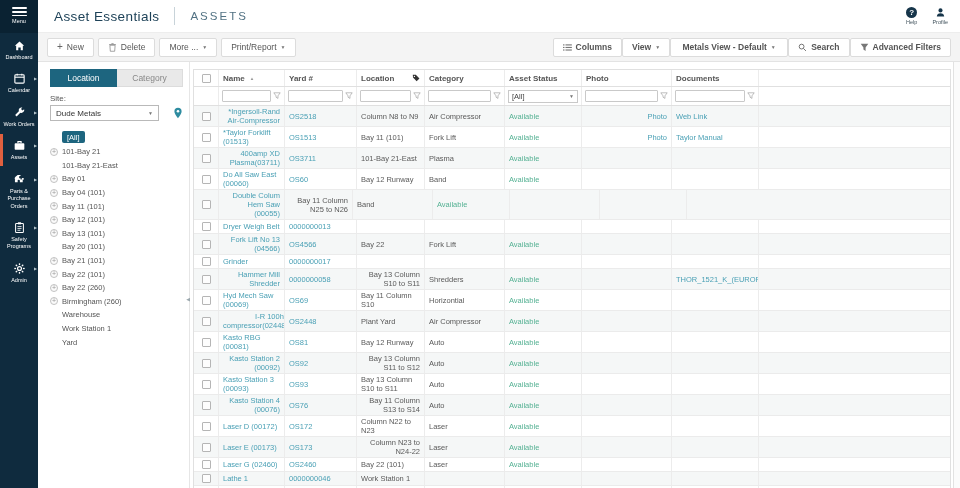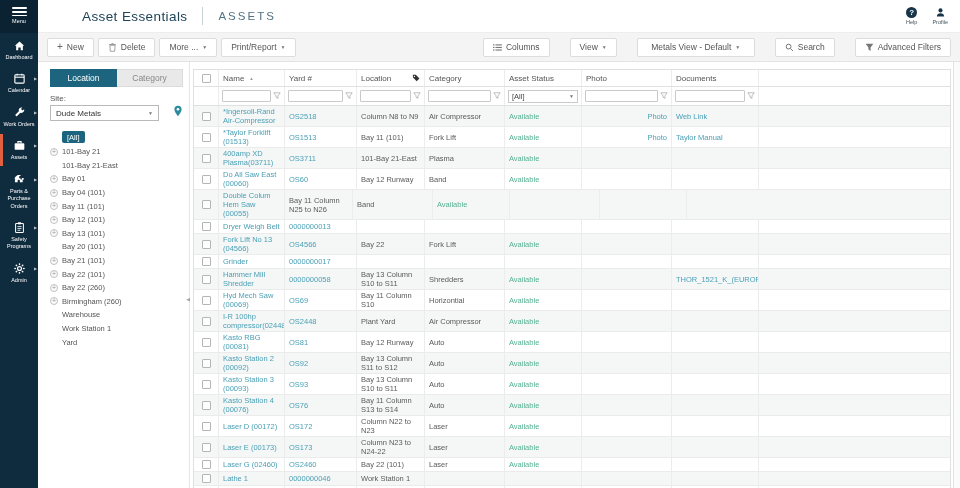--- a/index.html
+++ b/index.html
@@ -14,72 +14,72 @@
   .burger i { display:block; height:1.6px; background:#fff; border-radius:1px; }
   .nav-item { position:relative; padding:6px 2px 5px; display:flex; flex-direction:column; align-items:center; gap:2px; cursor:pointer; }
   .nav-item.active::before { content:""; position:absolute; left:0; top:1px; bottom:1px; width:3px; background:#e0603f; }
   .nav-item svg { width:13px; height:13px; }
   .nav-label { font-size:5.5px; color:#fff; text-align:center; line-height:1.35; }
   .nav-arrow { position:absolute; right:1px; top:10px; font-size:4px; color:#b7c6cd; }
 
   
   .main { flex:1; display:flex; flex-direction:column; min-width:0; }
   .topbar { height:33px; background:#fff; display:flex; align-items:center; padding:0 12px 0 16px; border-bottom:1px solid #ededed; }
-  .app-title { font-size:13.5px; color:#1e4258; letter-spacing:.4px;margin-left:28px; }
+  .app-title { font-size:13.5px; color:#1e4258; letter-spacing:.4px; }
   .title-divider { width:1px; height:18px; background:#c8d3d9; margin:0 15px; }
   .page-title { font-size:11.5px; color:#527283; letter-spacing:2px; }
   .topbar-right { margin-left:auto; display:flex; gap:15px; }
   .top-btn { display:flex; flex-direction:column; align-items:center; gap:1px; cursor:pointer; }
   .help-circle { width:11px; height:11px; border-radius:50%; background:#16354a; color:#fff; font-size:8px; font-weight:bold; display:flex; align-items:center; justify-content:center; }
   .top-btn svg { width:11px; height:11px; }
   .top-lbl { font-size:5.5px; color:#41525c; }
 
   
   .toolbar { height:29px; background:#f4f4f4; border-bottom:1px solid #e3e3e3; display:flex; align-items:center; padding:0 9px; gap:4px; flex-shrink:0; }
   .btn { background:#fff; border:1px solid #dcdcdc; border-radius:2px; height:19px; padding:0 9px; display:flex; align-items:center; gap:4px; font-size:8.5px; color:#555; cursor:pointer; white-space:nowrap; }
   .btn .plus { font-size:10px; color:#666; line-height:1; }
   .btn svg { width:9px; height:9px; }
   .caret { font-size:5px; color:#777; }
-  .toolbar-right { margin-left:auto; display:flex; gap:20px; }
+  .toolbar-right { margin-left:auto; display:flex; gap:0;font-weight:bold; }
   .btn.viewsel { min-width:118px; justify-content:center; }
 
   
   .content { flex:1; display:flex; min-height:0; }
   .sidepanel { width:152px; flex-shrink:0; border-right:1px solid #e6e6e6; padding:7px 6px 0 12px; position:relative; background:#fff; }
   .tabs { display:flex; }
   .tab { flex:1; height:18px; display:flex; align-items:center; justify-content:center; font-size:8.5px; cursor:pointer; }
   .tab.active { background:#1d657f; color:#fff; border:1px solid #1d657f; }
   .tab.inactive { background:#e9e9e9; color:#888; border:1px solid #dcdcdc; border-left:none; }
   .site-label { font-size:8px; color:#555; margin:7px 0 2px; }
-  .site-row { display:flex; gap:14px; }
+  .site-row { display:flex; align-items:center; gap:14px; }
   .site-select { flex:1; height:16px; border:1px solid #b9b9b9; background:#fff; font-size:8px; color:#333; display:flex; align-items:center; justify-content:space-between; padding:0 5px; cursor:pointer; }
   .site-row svg { width:10px; height:12px; }
   .tree { margin-top:8px; }
   .tree-item { display:flex; align-items:center; height:13.6px; font-size:7.5px; color:#555; cursor:pointer; }
   .expander { width:8px; height:8px; border:1px solid #c2c2c2; border-radius:50%; color:#9a9a9a; font-size:7px; line-height:6px; text-align:center; margin-right:4px; flex-shrink:0; background:#fafafa; }
   .no-expander { width:12px; flex-shrink:0; }
   .badge-all { background:#1d657f; color:#fff; font-size:7.5px; padding:1.5px 5px; border-radius:2px; margin-left:12px; }
   .tree-item.sel { height:16px; }
   .collapse-handle { position:absolute; right:-1px; top:55%; font-size:5px; color:#9aa7ad; cursor:pointer; }
 
   
   .tablewrap { flex:1; min-width:0; padding:7px 9px 0 3px; position:relative; background:#fff; overflow:hidden; }
   .grid { border:1px solid #e0e0e0; border-bottom:none; }
   .thead, .filter-row, .tr { display:flex; align-items:center; }
   .thead { height:17px; font-size:8px; color:#555; background:#fff; border-bottom:1px solid #e0e0e0; }
-  .th { padding:0 4px; height:100%; display:flex; align-items:center; gap:3px; border-right:1px solid #ececec; }
+  .th { padding:0 4px; height:100%; display:flex; align-items:center; gap:3px; border-right:1px solid #ececec;font-weight:bold; }
   .th svg { width:8px; height:8px; }
   .sort-asc { font-size:4.5px; color:#999; margin-left:2px; }
   .filter-row { height:19px; border-bottom:1px solid #e0e0e0; }
   .fc { padding:0 3px; height:100%; display:flex; align-items:center; gap:2px; border-right:1px solid #ececec; }
   .fc input { flex:1; min-width:0; height:12px; border:1px solid #c9c9c9; border-radius:1px; font-size:7.5px; padding:0 2px; font-family:inherit; }
   .fc svg { width:8px; height:8px; flex-shrink:0; }
   .filter-select { flex:1; height:13px; border:1px solid #c9c9c9; background:#fff; font-size:7.5px; color:#444; display:flex; align-items:center; justify-content:space-between; padding:0 3px; cursor:pointer; }
   .tr { min-height:14px; border-bottom:1px solid #ebebeb; background:#fff; }
-  .tr.odd { background:#f5f7f7; }
+  .tr.odd { background:#f5f7f7;text-align:right; }
   .td { padding:1px 4px; font-size:7.5px; line-height:1.2; border-right:1px solid #ececec; align-self:stretch; display:flex; align-items:center; overflow:hidden; }
   .td a { color:#4aa0b5; text-decoration:none; cursor:pointer; }
   .td.gray { color:#5a5a5a; }
   .td.status { color:#55b193; }
   .col-check { width:25px; justify-content:center; }
   .col-name { width:66px; }
   .col-asset { width:72px; }
   .col-loc { width:68px; }
   .col-cat { width:80px; }
   .col-status { width:77px; }

